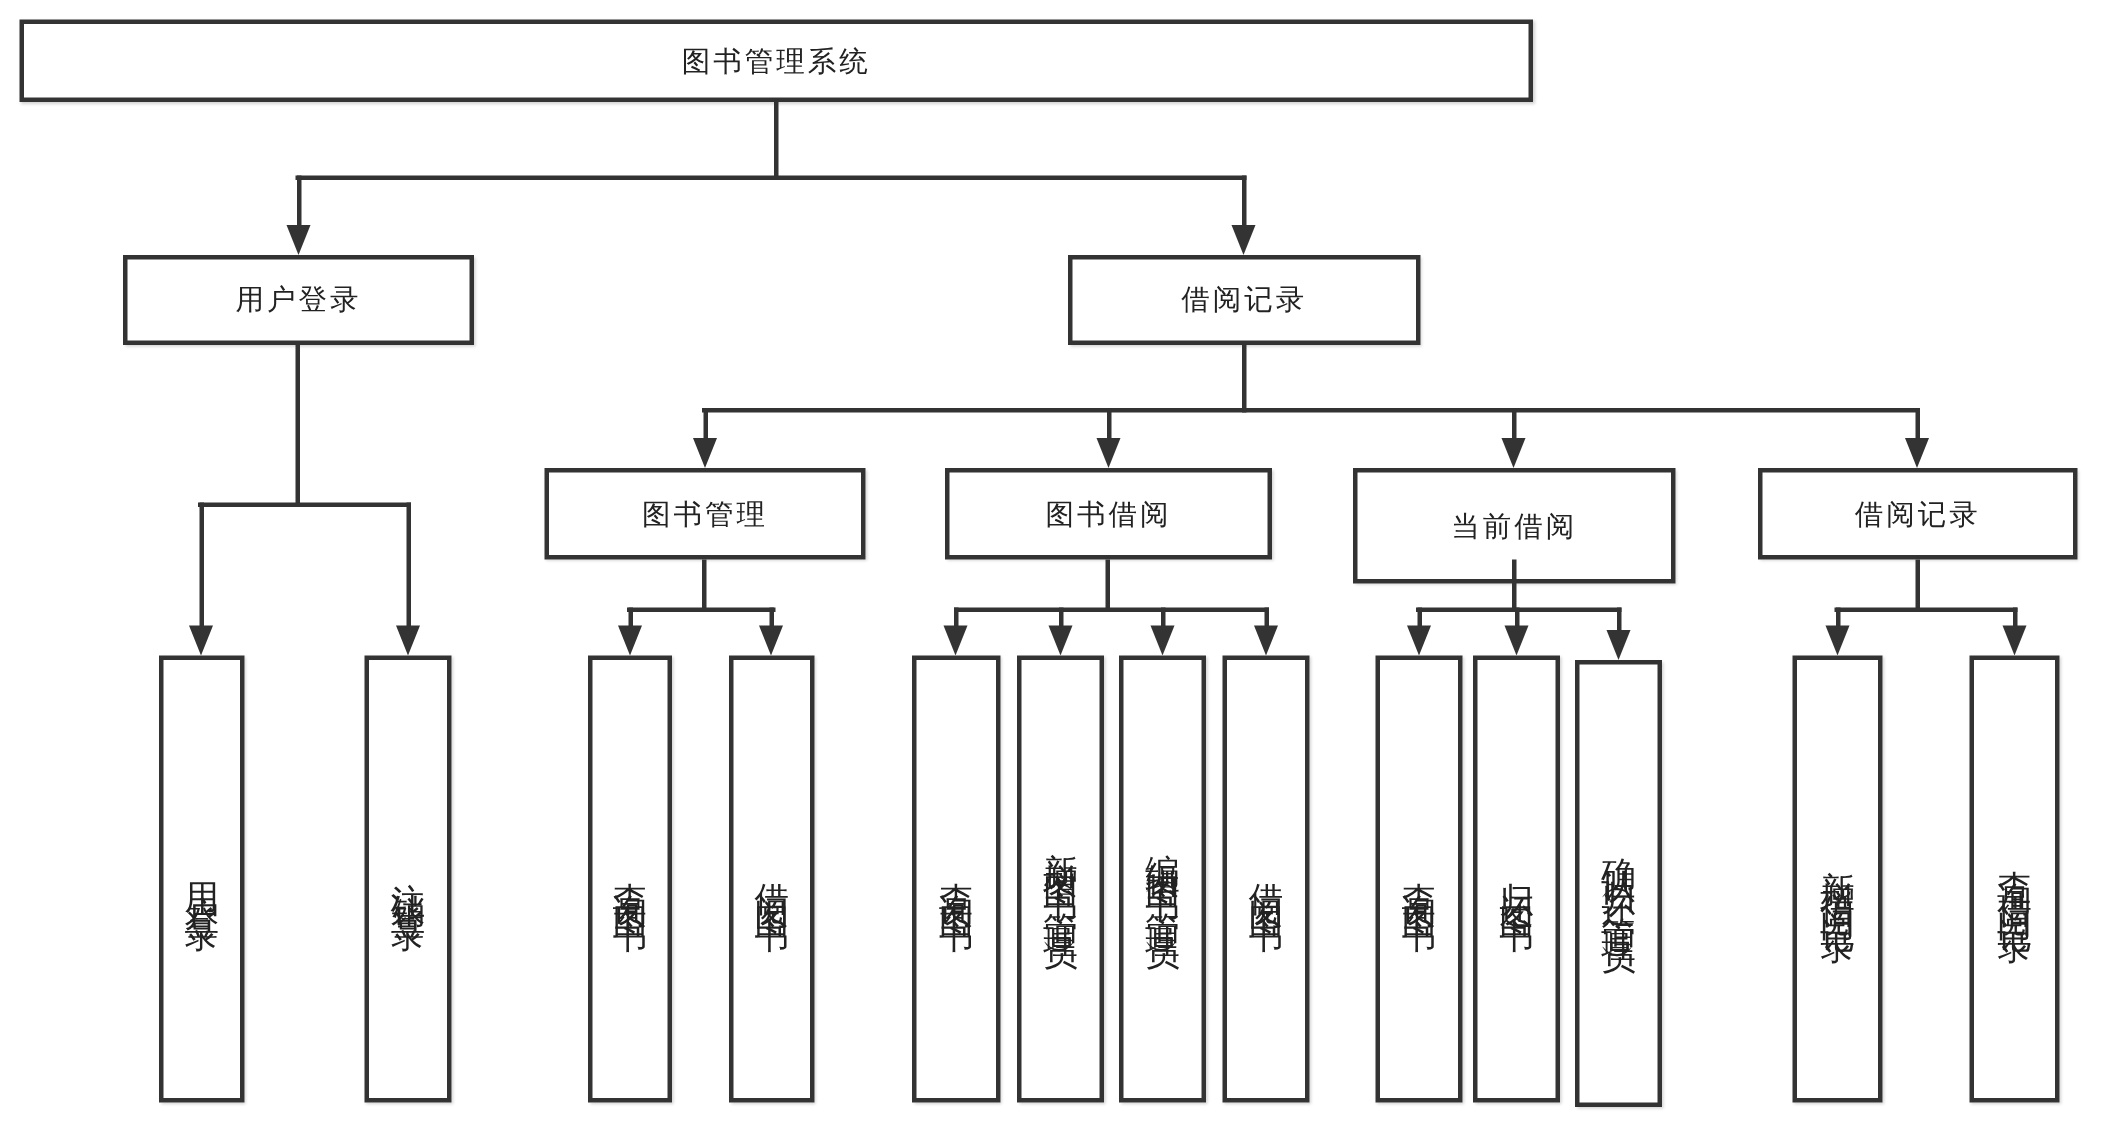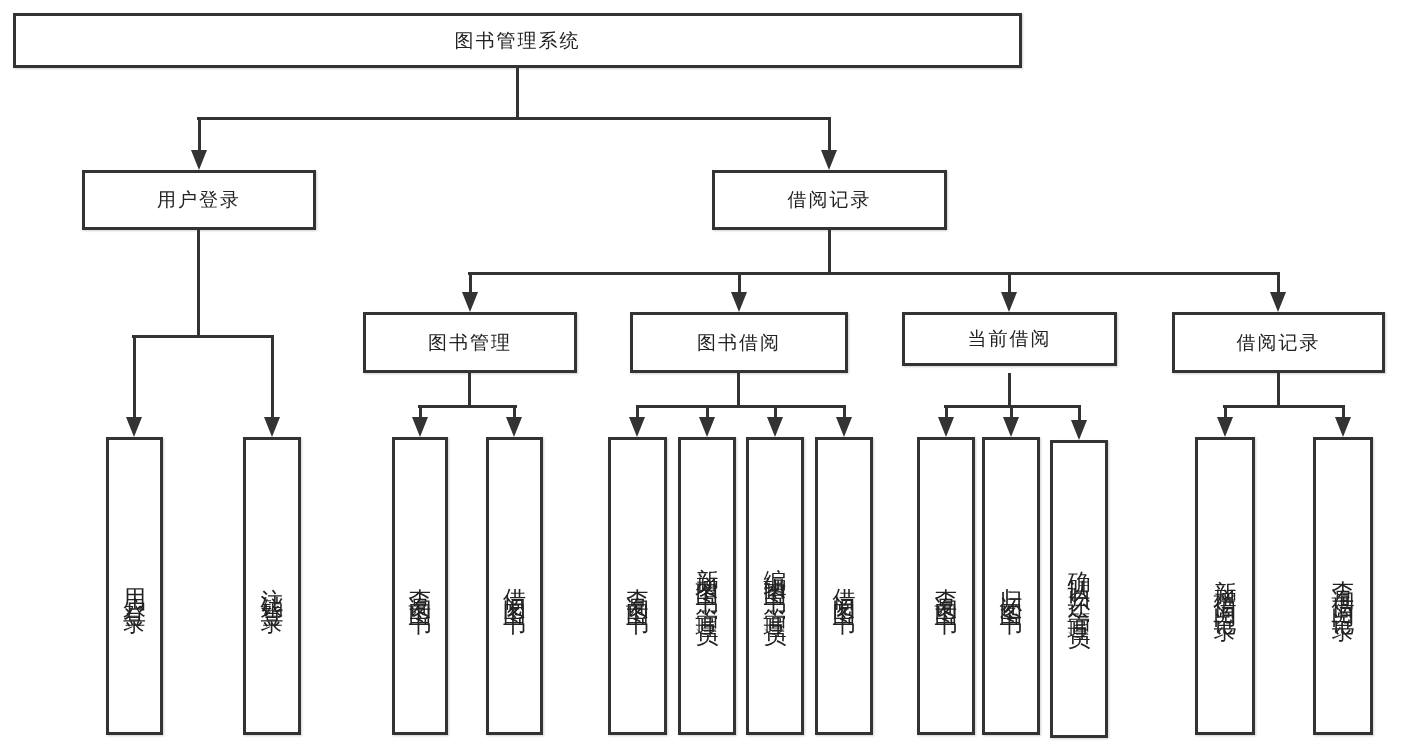--- a/index.html
+++ b/index.html
@@ -68,21 +68,21 @@
   <div class="arrowhead" style="left:1001px;top:292px;"></div>
   <div class="line" style="left:1277px;top:272px;width:3px;height:24px;"></div>
   <div class="arrowhead" style="left:1270px;top:292px;"></div>
 
   <div class="box" style="left:363px;top:312px;width:214px;height:61px;">
     <span class="hlabel">图书管理</span>
   </div>
   <div class="box" style="left:630px;top:312px;width:218px;height:61px;">
     <span class="hlabel">图书借阅</span>
   </div>
-  <div class="box" style="left:902px;top:312px;width:215px;height:54px;">
+  <div class="box" style="left:902px;top:312px;width:215px;height:77px;">
     <span class="hlabel">当前借阅</span>
   </div>
   <div class="box" style="left:1172px;top:312px;width:213px;height:61px;">
     <span class="hlabel">借阅记录</span>
   </div>
 
   <div class="line" style="left:468px;top:373px;width:3px;height:35px;"></div>
   <div class="line" style="left:737px;top:373px;width:3px;height:35px;"></div>
   <div class="line" style="left:1008px;top:373px;width:3px;height:35px;"></div>
   <div class="line" style="left:1277px;top:373px;width:3px;height:35px;"></div>

